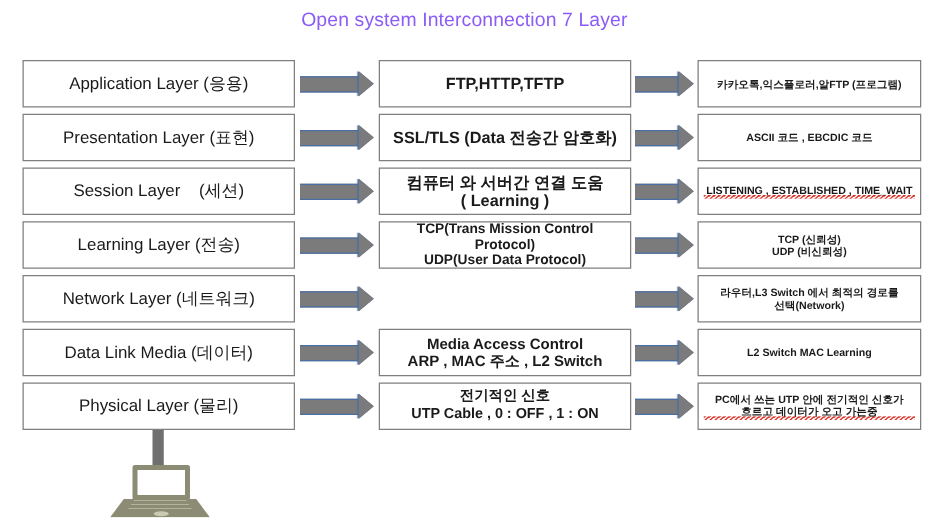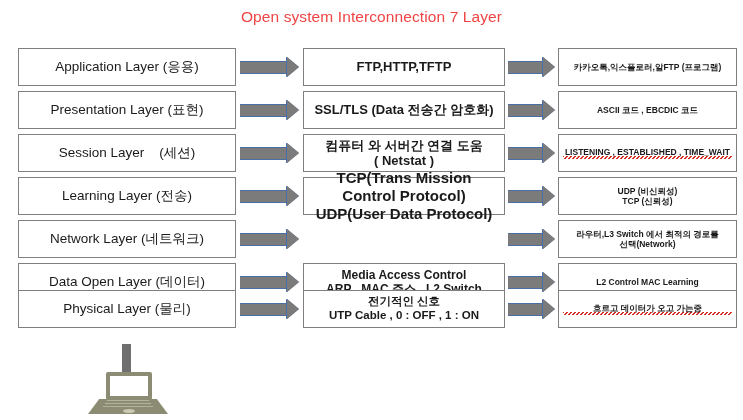--- a/index.html
+++ b/index.html
@@ -3,21 +3,21 @@
 <meta charset="utf-8">
 <style>
   html,body{margin:0;padding:0;}
   body{
     width:743px;height:420px;background:#ffffff;
     font-family:"Liberation Sans","DejaVu Sans",sans-serif;
     color:#1a1a1a;overflow:hidden;position:relative;
   }
   #title{
     position:absolute;left:0;top:8px;width:743px;text-align:center;
-    font-size:15.5px;color:#ef4444;letter-spacing:0.1px;
+    font-size:15.5px;color:#8b5cf6;letter-spacing:0.1px;
   }
   .row{position:absolute;left:0;width:667px;height:38px;}
   .box{
     position:absolute;box-sizing:border-box;
     border:1px solid #7f7f7f;background:#ffffff;
     display:flex;align-items:center;justify-content:center;
     text-align:center;line-height:1.18;
   }
   .box-left{left:18px;width:218px;height:38px;font-size:13.5px;}
   .box-mid{left:303px;width:202px;height:38px;font-size:13px;}
@@ -128,21 +128,21 @@
   <div class="box box-left">
     <span class="inner" style="white-space:pre">Session Layer    (세션)</span>
   </div>
   <div class="arrow arr-l">
       <div class="shaft"></div>
       <div class="head"></div>
     </div>
   <div class="box box-mid">
     <span class="inner">
       <span class="ln">컴퓨터 와 서버간 연결 도움</span>
-      <span class="ln">( Netstat )</span>
+      <span class="ln">( Learning )</span>
     </span>
   </div>
   <div class="arrow arr-r">
       <div class="shaft"></div>
       <div class="head"></div>
     </div>
   <div class="box box-right">
     <span class="inner">
         <span class="ln sq">LISTENING , ESTABLISHED , TIME_WAIT</span>
       </span>
@@ -150,34 +150,34 @@
 </div>
 
 <div class="row" style="top:177px">
   <div class="box box-left">
     <span class="inner">Learning Layer (전송)</span>
   </div>
   <div class="arrow arr-l">
       <div class="shaft"></div>
       <div class="head"></div>
     </div>
-  <div class="box box-mid" style="font-size:15px">
+  <div class="box box-mid" style="font-size:11px">
     <span class="inner">
       <span class="ln">TCP(Trans Mission Control Protocol)</span>
       <span class="ln">UDP(User Data Protocol)</span>
     </span>
   </div>
   <div class="arrow arr-r">
       <div class="shaft"></div>
       <div class="head"></div>
     </div>
   <div class="box box-right">
     <span class="inner">
+      <span class="ln">TCP (신뢰성)</span>
       <span class="ln">UDP (비신뢰성)</span>
-      <span class="ln">TCP (신뢰성)</span>
     </span>
   </div>
 </div>
 
 <div class="row" style="top:220px">
   <div class="box box-left">
     <span class="inner">Network Layer (네트워크)</span>
   </div>
   <div class="arrow arr-l">
       <div class="shaft"></div>
@@ -190,63 +190,64 @@
   <div class="box box-right">
     <span class="inner">
       <span class="ln">라우터,L3 Switch 에서 최적의 경로를</span>
       <span class="ln">선택(Network)</span>
     </span>
   </div>
 </div>
 
 <div class="row" style="top:263px">
   <div class="box box-left">
-    <span class="inner">Data Open Layer (데이터)</span>
+    <span class="inner">Data Link Media (데이터)</span>
   </div>
   <div class="arrow arr-l">
       <div class="shaft"></div>
       <div class="head"></div>
     </div>
   <div class="box box-mid" style="font-size:12px">
     <span class="inner">
       <span class="ln">Media Access Control</span>
       <span class="ln">ARP , MAC 주소 , L2 Switch</span>
     </span>
   </div>
   <div class="arrow arr-r">
       <div class="shaft"></div>
       <div class="head"></div>
     </div>
   <div class="box box-right">
     <span class="inner">
-        <span class="ln">L2 Control MAC Learning</span>
-      </span>
-  </div>
-</div>
-
-<div class="row" style="top:290px">
+        <span class="ln">L2 Switch MAC Learning</span>
+      </span>
+  </div>
+</div>
+
+<div class="row" style="top:306px">
   <div class="box box-left">
     <span class="inner">Physical Layer (물리)</span>
   </div>
   <div class="arrow arr-l">
       <div class="shaft"></div>
       <div class="head"></div>
     </div>
   <div class="box box-mid" style="font-size:11.5px">
     <span class="inner">
       <span class="ln">전기적인 신호</span>
       <span class="ln">UTP Cable  , 0 : OFF , 1 : ON</span>
     </span>
   </div>
   <div class="arrow arr-r">
       <div class="shaft"></div>
       <div class="head"></div>
     </div>
   <div class="box box-right">
     <span class="inner">
+      <span class="ln">PC에서 쓰는 UTP 안에 전기적인 신호가</span>
       <span class="ln sq">흐르고 데이터가 오고 가는중</span>
     </span>
   </div>
 </div>
 
 <div id="connector"></div>
 <div id="laptop">
   <div class="lid"></div>
   <div class="base"></div>
   <div class="keys"></div>

